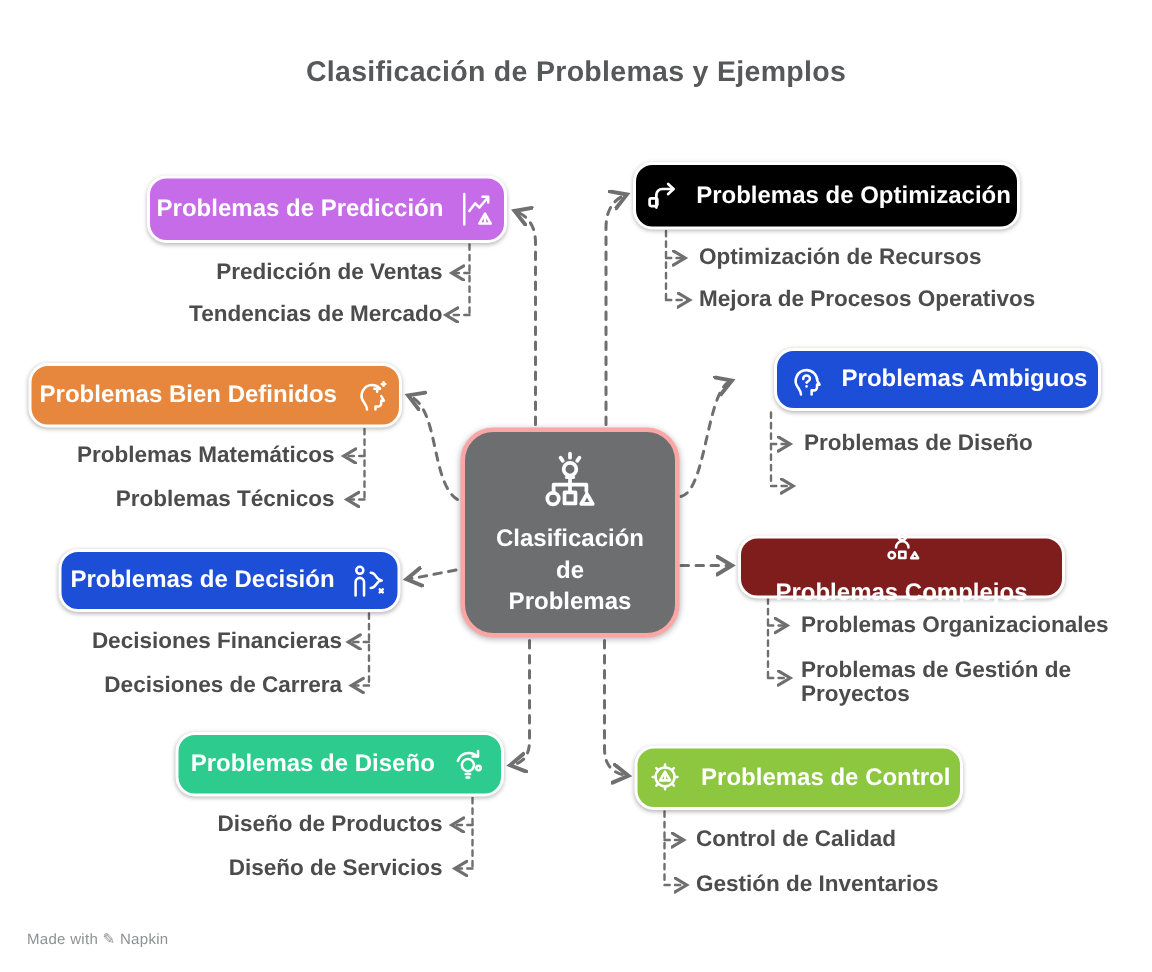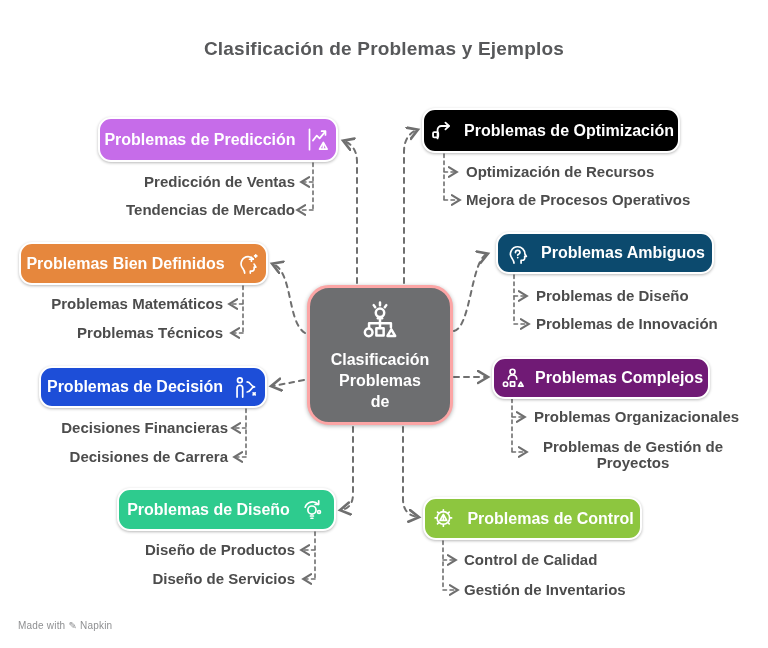--- a/index.html
+++ b/index.html
@@ -23,21 +23,21 @@
     position:absolute;left:307px;top:285px;width:146px;height:140px;
     background:#6d6e70;border:3px solid #fca5a5;border-radius:22px;box-sizing:border-box;
     box-shadow:0 1px 4px rgba(0,0,0,.3);display:flex;flex-direction:column;
     align-items:center;justify-content:center;color:#fff;
   }
   .center-node .clines{font-size:16px;font-weight:700;line-height:21px;text-align:center;margin-top:4px;}
   .child{
     position:absolute;font-size:15px;font-weight:700;color:#4c4c4c;line-height:16px;
     white-space:nowrap;
   }
-  .child.wrap{white-space:normal;text-align:center;}
+  .child.wrap{white-space:normal;}
   .watermark{
     position:absolute;left:18px;top:620px;font-size:10px;color:#8f9092;
     display:flex;align-items:center;gap:3px;letter-spacing:.2px;
   }
   svg.icon{display:block;}
 </style>
 </head>
 <body>
 
 <div id="canvas">
@@ -97,22 +97,22 @@
         <circle cx="12" cy="7.2" r="2.2"></circle>
           <path d="M10.9 10h2.2"></path>
         <path d="M12 10.6v2M6.3 12.6h11.4M6.3 12.6v2.4M12 12.6v2.4M17.7 12.6v2.2"></path>
         <circle cx="6.1" cy="17.4" r="2"></circle>
         <rect x="10.1" y="15.3" width="3.8" height="3.8"></rect>
         <path d="M15.9 19.3h4l-2-3.5z"></path>
       </svg>
     </span>
     <div class="clines">
       <div>Clasificación</div>
+      <div>de</div>
       <div>Problemas</div>
-      <div>de</div>
     </div>
   </div>
 
   <div class="node" style="left: 98px; top: 117px; width: 240px; height: 45px; background-color: rgb(198, 108, 233);">
     <span>Problemas de Predicción</span>
     <span class="nicon">
       <svg class="icon" width="27" height="27" viewBox="0 0 24 24" fill="none" stroke="#fff" stroke-width="1.5" stroke-linecap="round" stroke-linejoin="round">
         <path d="M4 3v18"></path>
           <path d="M7 13l3.5-4.5 2.5 2.5L18 5"></path>
           <path d="M14.8 4.6h3.4V8"></path>
@@ -145,48 +145,47 @@
         <path d="M9.5 20.5c0-2-.8-2.8-2-4.6a6.3 6.3 0 0 1 5-10 6.3 6.3 0 0 1 4.6 2"></path>
         <path d="M14.5 20.5v-1.8h1.6a1.8 1.8 0 0 0 1.8-1.8v-1.7h1.6l-1.6-2.7"></path>
         <path d="M13.8 8.2h3.4M15.5 6.5v3.4"></path>
           <path d="M19.3 4.3v2M18.3 5.3h2"></path>
       </svg>
     </span>
   </div>
   <div class="child" style="right:545px;top:296px;">Problemas Matemáticos</div>
   <div class="child" style="right:545px;top:325px;">Problemas Técnicos</div>
 
-  <div class="node" style="left: 496px; top: 232px; width: 218px; height: 42px; background-color: #0c4a6e;">
+  <div class="node" style="left: 516px; top: 232px; width: 218px; height: 42px; background-color: #1d4ed8;">
     <span class="nicon">
       <svg class="icon" width="27" height="27" viewBox="0 0 24 24" fill="none" stroke="#fff" stroke-width="1.5" stroke-linecap="round" stroke-linejoin="round">
         <path d="M8 20.5c0-1.8-.7-2.6-1.8-4.2A6.4 6.4 0 0 1 11.3 6a6.4 6.4 0 0 1 6.4 6.4l1.3 2.2h-1.5v1.6a1.8 1.8 0 0 1-1.8 1.8h-1.4v2.5"></path>
         <path d="M9.3 11.2c0-1.1.9-2 2-2s2 .8 2 1.9c0 1.2-1.3 1.4-2 2.3"></path>
           <path d="M11.3 15.6v.05"></path>
       </svg>
     </span>
     <span>Problemas Ambiguos</span>
   </div>
   <div class="child" style="left:536px;top:288px;">Problemas de Diseño</div>
-  <div class="child" style="left:536px;top:316px;">Problemas de Innovación</div>
 
   <div class="node" style="left: 39px; top: 366px; width: 228px; height: 42px; background-color: #1d4ed8;">
     <span>Problemas de Decisión</span>
     <span class="nicon">
       <svg class="icon" width="27" height="27" viewBox="0 0 24 24" fill="none" stroke="#fff" stroke-width="1.5" stroke-linecap="round" stroke-linejoin="round">
         <circle cx="7" cy="5.5" r="2.1"></circle>
         <path d="M4.5 20.5v-8a2.5 2.5 0 0 1 5 0v8"></path>
         <path d="M13.5 7c3.5 0 3 4.5 6.5 4.5M13.5 16c3.5 0 3-4.5 6.5-4.5"></path>
         <path d="M18.8 16.8l1.8 1.8M20.6 16.8l-1.8 1.8"></path>
       </svg>
     </span>
   </div>
   <div class="child" style="right:540px;top:449px;">Decisiones de Carrera</div>
   <div class="child" style="right:540px;top:420px;">Decisiones Financieras</div>
 
-  <div class="node" style="left: 492px; top: 357px; width: 218px; height: 42px; background-color: #701a75;">
+  <div class="node" style="left: 492px; top: 357px; width: 218px; height: 42px; background-color: #7f1d1d; flex-direction: column;">
     <span class="nicon">
       <svg class="icon" width="27" height="27" viewBox="0 0 24 24" fill="none" stroke="#fff" stroke-width="1.5" stroke-linecap="round" stroke-linejoin="round">
         <circle cx="12" cy="6" r="2.2"></circle>
           <path d="M8.3 12.5a3.7 3.7 0 0 1 7.4 0"></path>
         <circle cx="5.8" cy="17" r="1.9"></circle>
           <rect x="10.2" y="15" width="3.7" height="3.7"></rect>
         <path d="M17.3 18.8h4.1l-2-3.5z"></path>
       </svg>
     </span>
     <span>Problemas Complejos</span>

